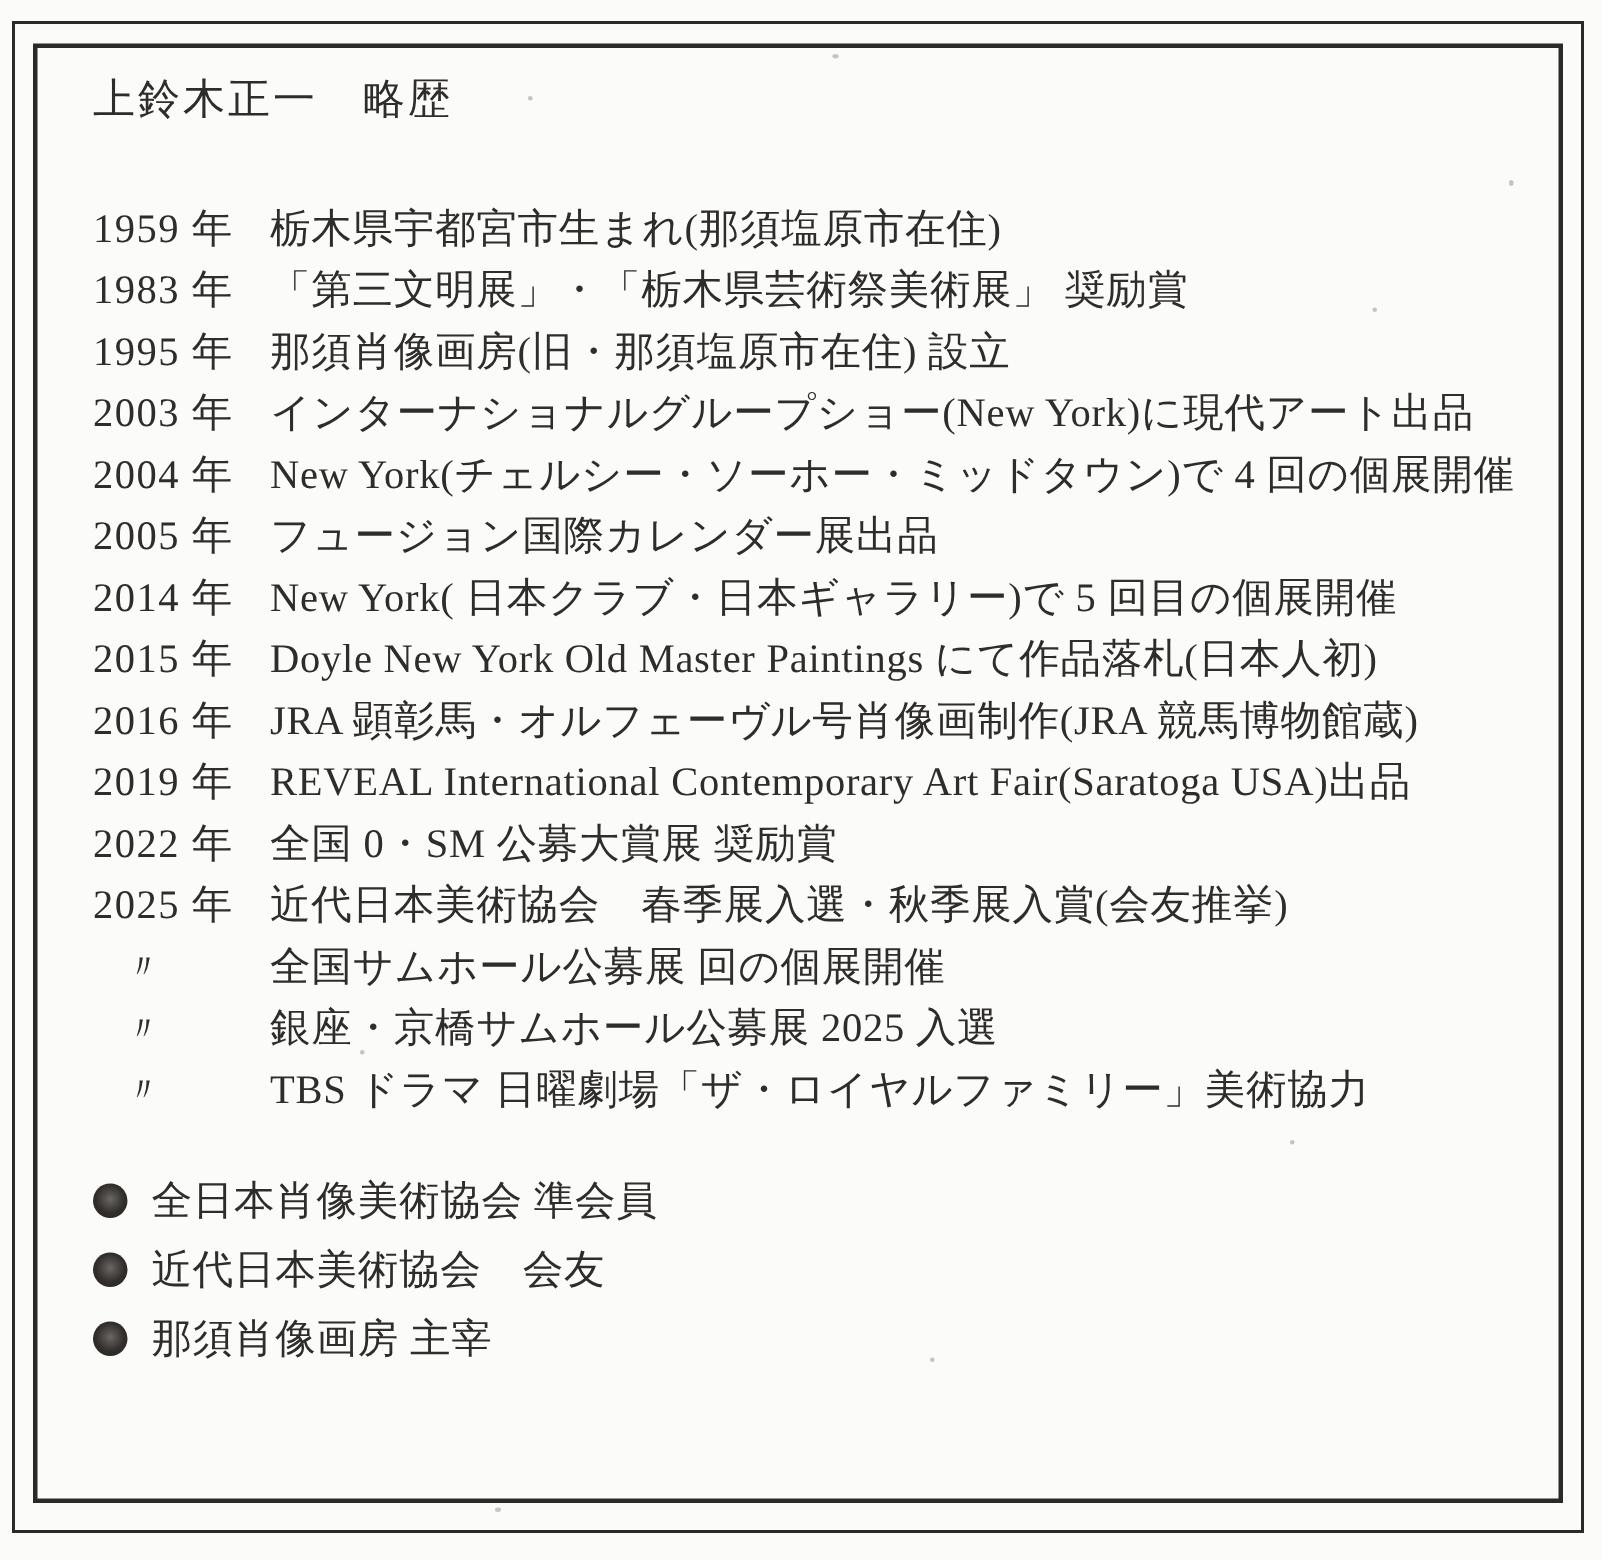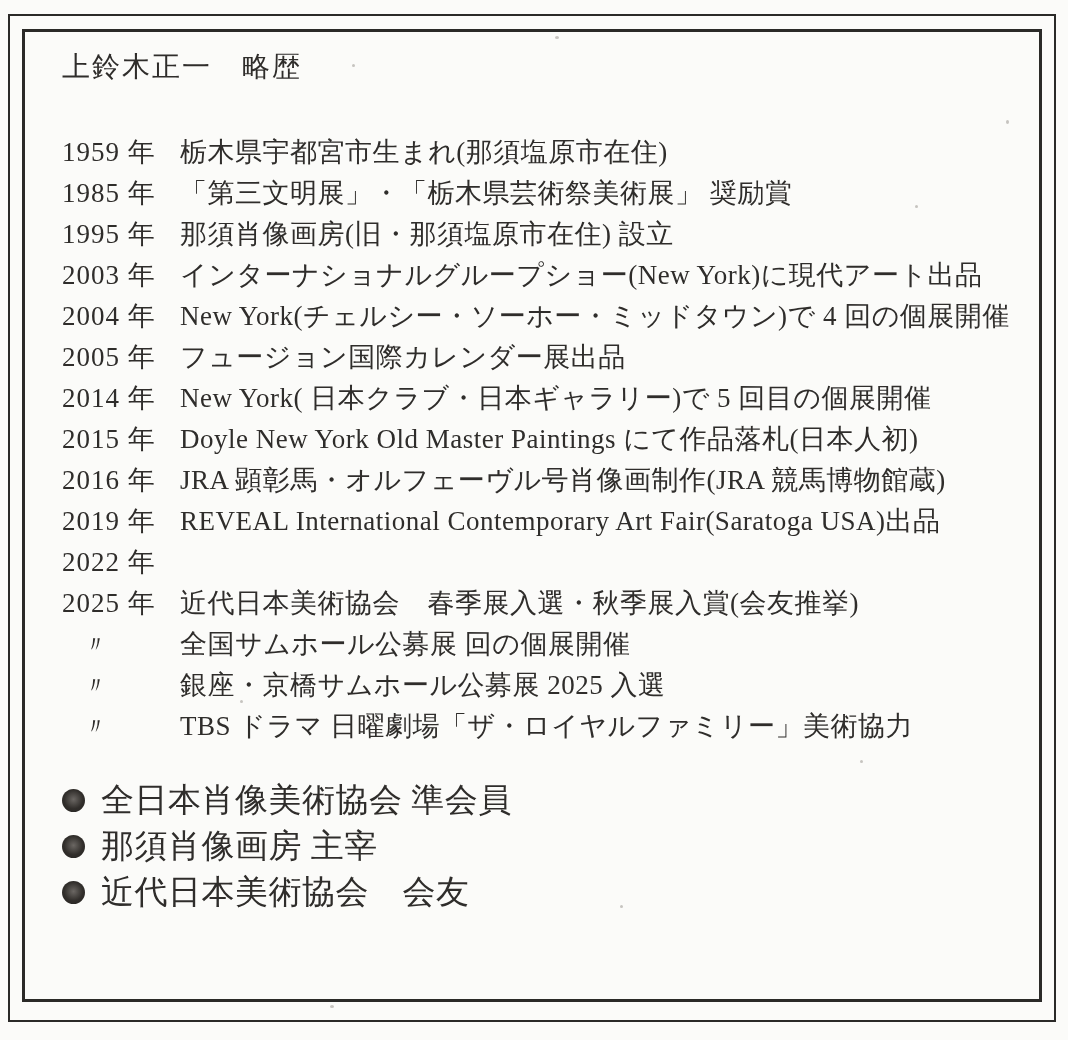--- a/index.html
+++ b/index.html
@@ -50,21 +50,21 @@
     padding-left: 22px;
     box-sizing: border-box;
     font-size: 23px;
   }
   .desc { margin-left: 22px; }
   .memberships { margin-top: 30px; }
   .m-row {
     display: flex;
     align-items: center;
     height: 46px;
-    font-size: 33px;
+    font-size: 27px;
     letter-spacing: 0.5px;
     white-space: nowrap;
   }
   .bullet {
     width: 23px; height: 23px;
     border-radius: 50%;
     background: radial-gradient(circle at 50% 45%, #6b6763 0%, #312e2b 55%, #242220 100%);
     margin-right: 16px;
     flex: 0 0 auto;
   }
@@ -94,21 +94,21 @@
 
   <div class="content">
     <h1 class="title">上鈴木正一　略歴</h1>
 
     <div class="timeline">
       <div class="row">
         <span class="year">1959 年</span>
         <span class="desc">栃木県宇都宮市生まれ(那須塩原市在住)</span>
       </div>
       <div class="row">
-        <span class="year">1985 年</span>
+        <span class="year">1983 年</span>
         <span class="desc">「第三文明展」・「栃木県芸術祭美術展」 奨励賞</span>
       </div>
       <div class="row">
         <span class="year">1995 年</span>
         <span class="desc">那須肖像画房(旧・那須塩原市在住) 設立</span>
       </div>
       <div class="row">
         <span class="year">2003 年</span>
         <span class="desc">インターナショナルグループショー(New York)に現代アート出品</span>
       </div>
@@ -131,20 +131,21 @@
       <div class="row">
         <span class="year">2016 年</span>
         <span class="desc">JRA 顕彰馬・オルフェーヴル号肖像画制作(JRA 競馬博物館蔵)</span>
       </div>
       <div class="row">
         <span class="year">2019 年</span>
         <span class="desc">REVEAL International Contemporary Art Fair(Saratoga USA)出品</span>
       </div>
       <div class="row">
         <span class="year">2022 年</span>
+        <span class="desc">全国 0・SM 公募大賞展 奨励賞</span>
       </div>
       <div class="row">
         <span class="year">2025 年</span>
         <span class="desc">近代日本美術協会　春季展入選・秋季展入賞(会友推挙)</span>
       </div>
       <div class="row ditto">
         <span class="year">〃</span>
         <span class="desc">全国サムホール公募展 回の個展開催</span>
       </div>
       <div class="row ditto">
@@ -157,21 +158,21 @@
       </div>
     </div>
 
     <div class="memberships">
       <div class="m-row">
         <span class="bullet"></span>
         <span>全日本肖像美術協会 準会員</span>
       </div>
       <div class="m-row">
         <span class="bullet"></span>
-        <span>那須肖像画房 主宰</span>
+        <span>近代日本美術協会　会友</span>
       </div>
       <div class="m-row">
         <span class="bullet"></span>
-        <span>近代日本美術協会　会友</span>
+        <span>那須肖像画房 主宰</span>
       </div>
     </div>
   </div>
 </div>
 
 </body></html>

